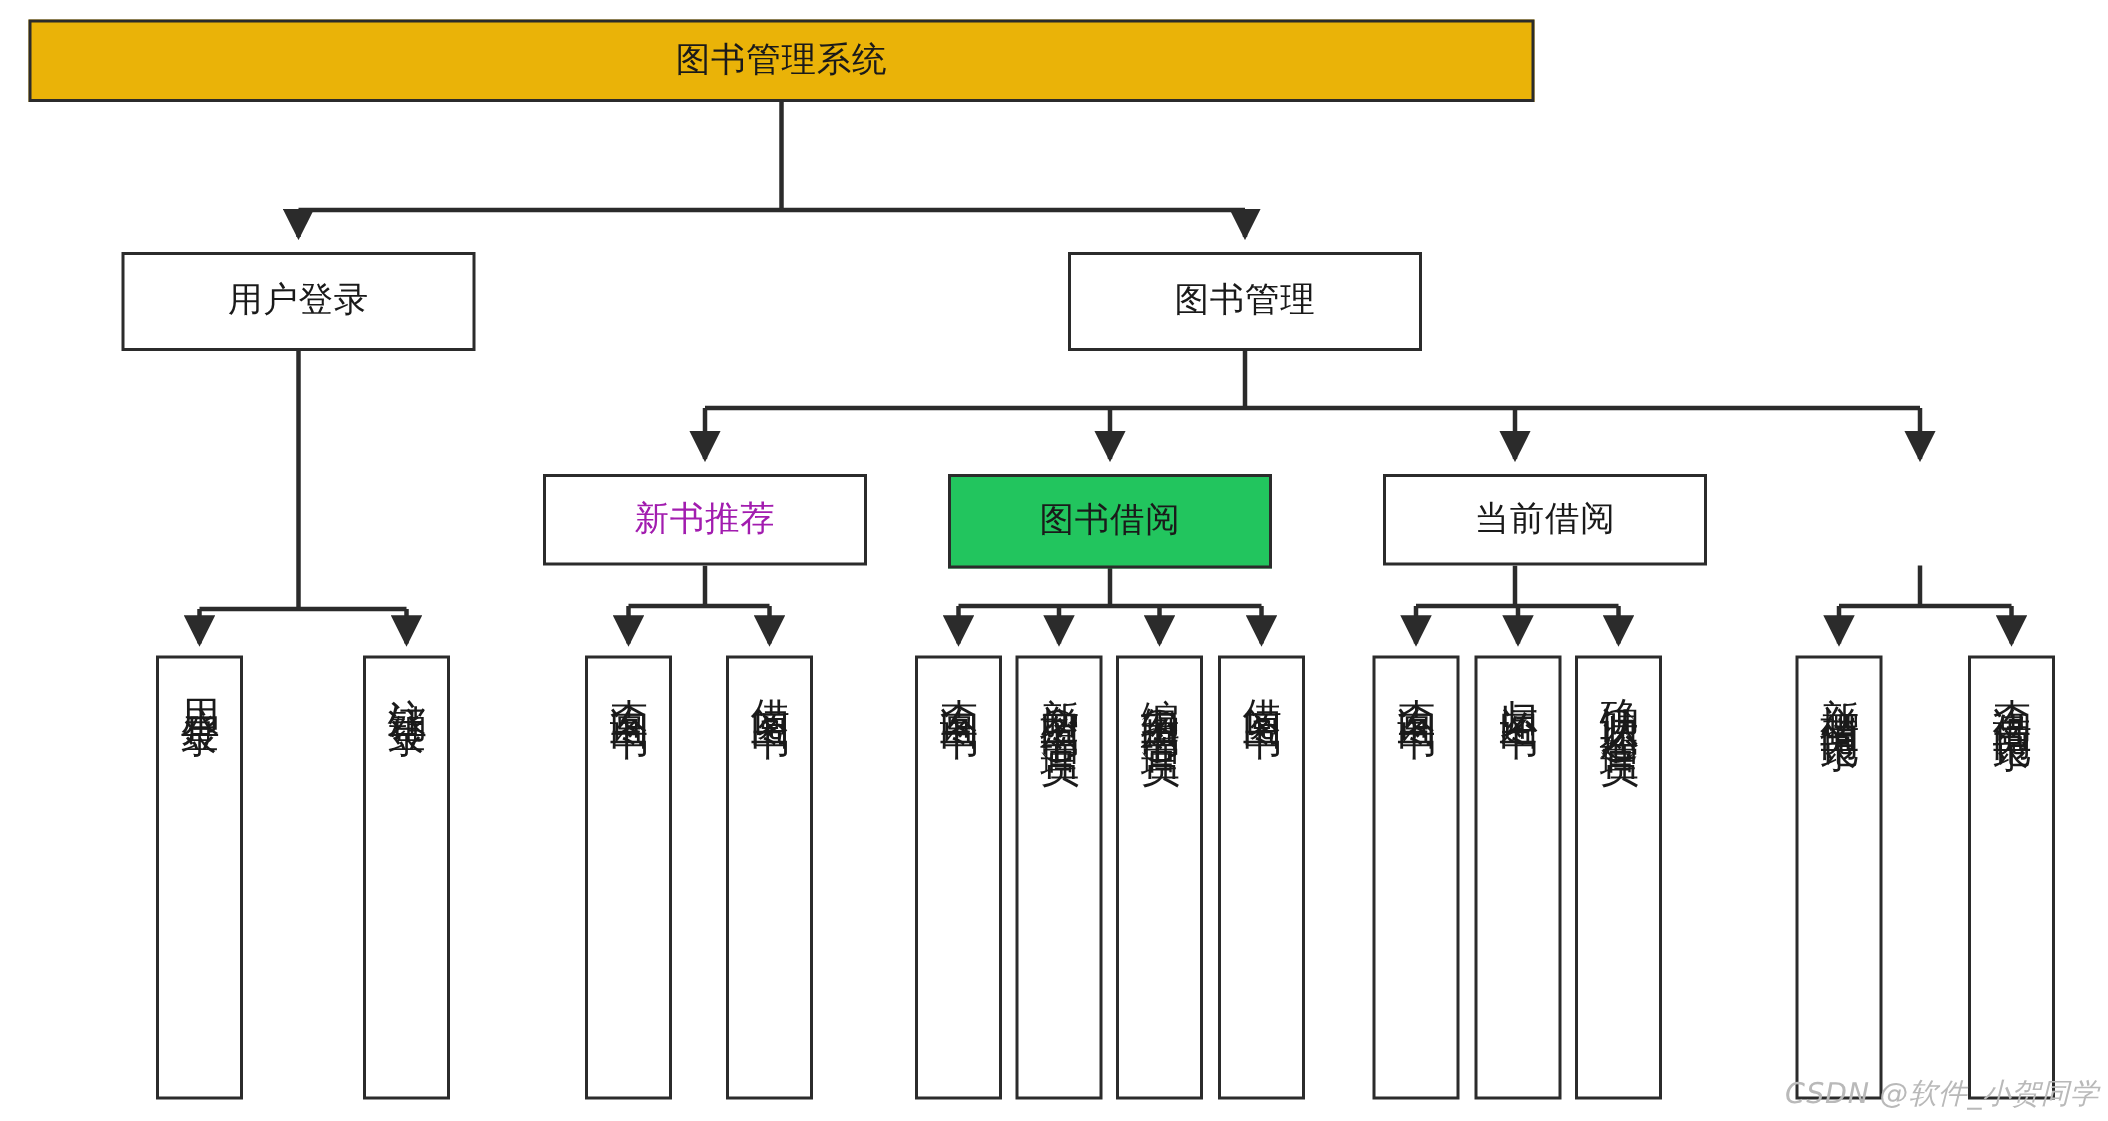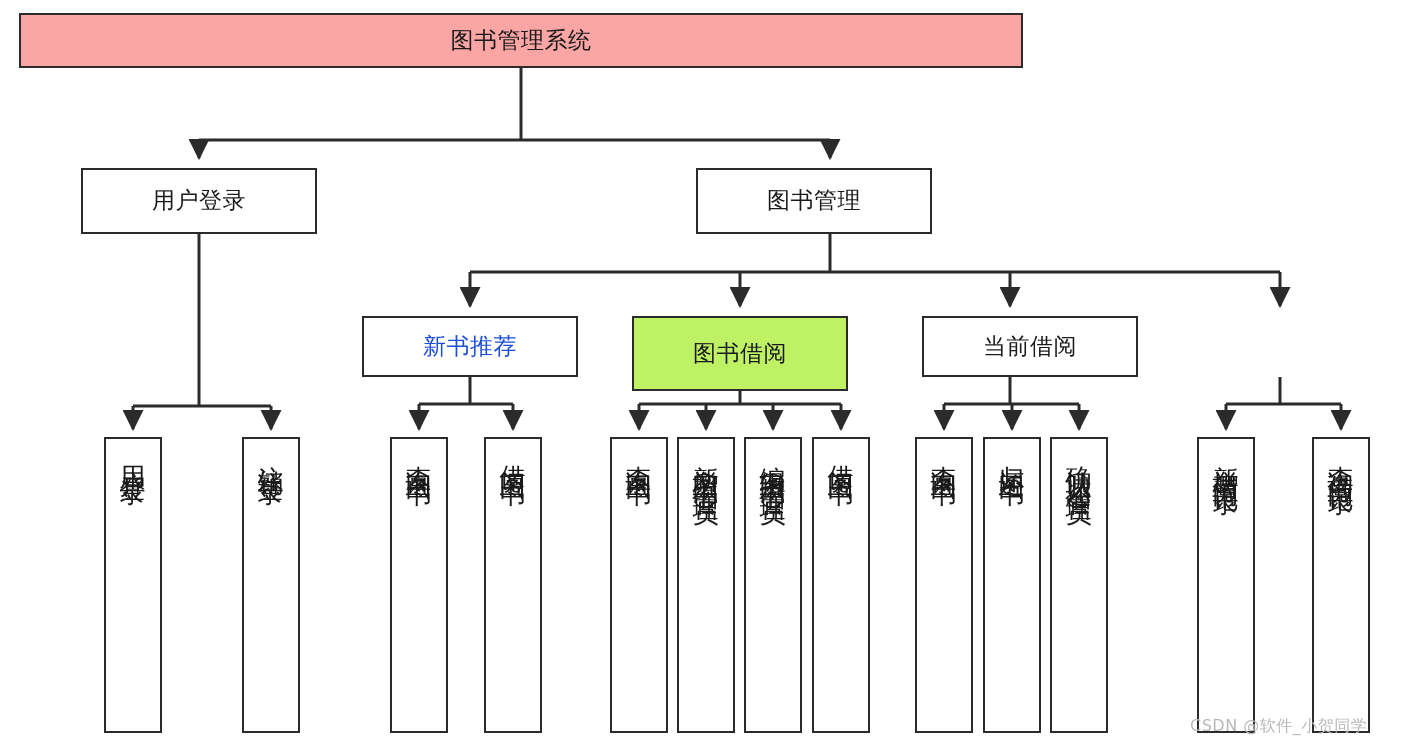--- a/index.html
+++ b/index.html
@@ -55,23 +55,24 @@
     writing-mode: vertical-rl;
     text-orientation: upright;
     font-size: 26px;
     line-height: 1;
     letter-spacing: 5px;
     white-space: nowrap;
   }
   .watermark {
     position: absolute;
     color: #b9b9b9;
-    font-size: 16px;
+    font-size: 19px;
     white-space: nowrap;
     letter-spacing: 0.5px;
+    font-style: italic;
   }
 </style>
 </head>
 <body>
 
 <div id="page">
 
   <svg id="wires" viewBox="0 0 1405 747" xmlns="http://www.w3.org/2000/svg">
     <defs>
       <marker id="arrow" viewBox="0 0 10 10" refX="9" refY="5" markerWidth="7" markerHeight="7" orient="auto-start-reverse">
@@ -115,35 +116,35 @@
       <path d="M 1012 404 L 1012 429" marker-end="url(#arrow)"></path>
       <path d="M 1079 404 L 1079 429" marker-end="url(#arrow)"></path>
 
       <path d="M 1280 377 L 1280 404"></path>
       <path d="M 1226 404 L 1341 404"></path>
       <path d="M 1226 404 L 1226 429" marker-end="url(#arrow)"></path>
       <path d="M 1341 404 L 1341 429" marker-end="url(#arrow)"></path>
     </g>
   </svg>
 
-  <div class="node h-node" id="node-root" style="left: 19px; top: 13px; width: 1004px; height: 55px; border-color: rgb(43, 43, 43); background: #fca5a5; color: rgb(26, 26, 26);">
+  <div class="node h-node" id="node-root" style="left: 19px; top: 13px; width: 1004px; height: 55px; border-color: rgb(43, 43, 43); background: #eab308; color: rgb(26, 26, 26);">
     <span class="lbl">图书管理系统</span>
   </div>
 
   <div class="node h-node" style="left: 81px; top: 168px; width: 236px; height: 66px; border-color: rgb(43, 43, 43); background: rgb(255, 255, 255); color: rgb(26, 26, 26);">
     <span class="lbl">用户登录</span>
   </div>
-  <div class="node h-node" style="left: 696px; top: 168px; width: 236px; height: 66px; border-color: rgb(43, 43, 43); background: rgb(255, 255, 255); color: rgb(26, 26, 26);">
+  <div class="node h-node" style="left: 712px; top: 168px; width: 236px; height: 66px; border-color: rgb(43, 43, 43); background: rgb(255, 255, 255); color: rgb(26, 26, 26);">
     <span class="lbl">图书管理</span>
   </div>
 
-  <div class="node h-node" style="left: 362px; top: 316px; width: 216px; height: 61px; border-color: rgb(43, 43, 43); background: rgb(255, 255, 255); color: #1d4ed8;">
+  <div class="node h-node" style="left: 362px; top: 316px; width: 216px; height: 61px; border-color: rgb(43, 43, 43); background: rgb(255, 255, 255); color: #a21caf;">
     <span class="lbl">新书推荐</span>
   </div>
-  <div class="node h-node" style="left: 632px; top: 316px; width: 216px; height: 75px; border-color: rgb(43, 43, 43); background: #bef264; color: rgb(26, 26, 26);">
+  <div class="node h-node" style="left: 632px; top: 316px; width: 216px; height: 63px; border-color: rgb(43, 43, 43); background: #22c55e; color: rgb(26, 26, 26);">
     <span class="lbl">图书借阅</span>
   </div>
   <div class="node h-node" style="left: 902px; top: 316px; width: 216px; height: 61px; border-color: rgb(43, 43, 43); background: rgb(255, 255, 255); color: rgb(26, 26, 26); margin-left: 20px;">
     <span class="lbl">当前借阅</span>
   </div>
 
   <div class="node v-node" style="left: 104px; top: 437px; width: 58px; height: 296px; border-color: rgb(43, 43, 43); background: rgb(255, 255, 255); color: rgb(26, 26, 26);">
     <span class="lbl">用户登录</span>
   </div>
   <div class="node v-node" style="left: 242px; top: 437px; width: 58px; height: 296px; border-color: rgb(43, 43, 43); background: rgb(255, 255, 255); color: rgb(26, 26, 26);">

